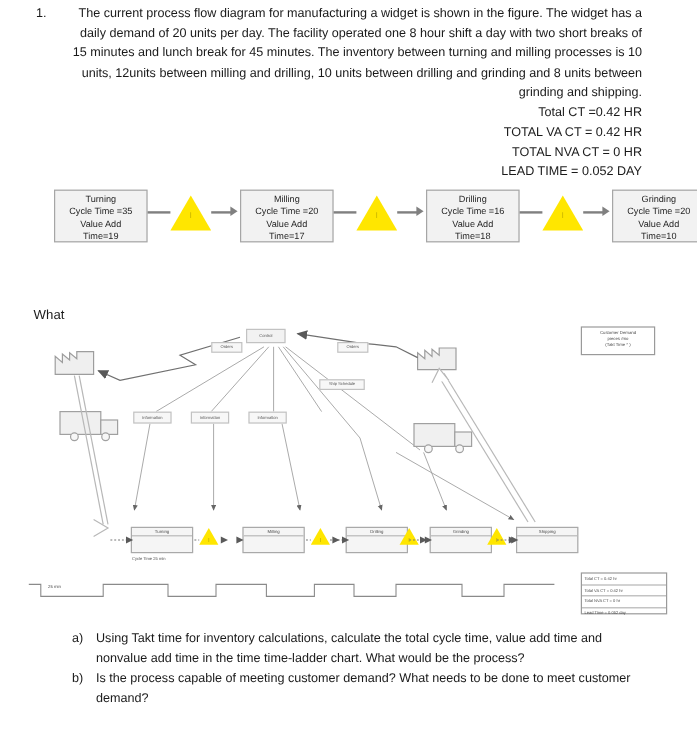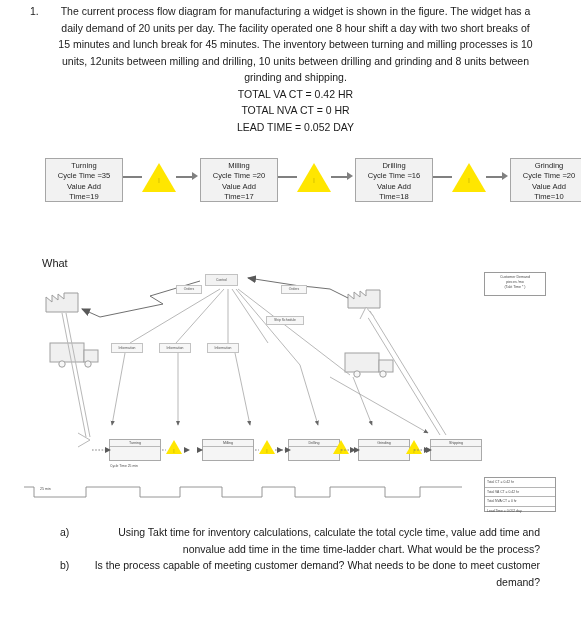--- a/index.html
+++ b/index.html
@@ -30,26 +30,25 @@
   .q-marker {
     width: 26px;
     flex: 0 0 26px;
     font-size: 10.5px;
     line-height: 16.5px;
   }
   .q-body {
     flex: 1 1 auto;
     font-size: 10.5px;
     line-height: 16.5px;
-    text-align: center;
+    text-align: right;
   }
   .q-sub {
     font-size: 10.5px;
     line-height: 16.5px;
-    text-align: right;
   }
 
   
   .flow {
     position: absolute;
     left: 40px;
     top: 155px;
     width: 520px;
     height: 52px;
   }
@@ -94,21 +93,21 @@
     top: 22px;
     font-size: 7px;
     color: #c8b400;
     width: 8px;
     text-align: center;
   }
 
   
   .what-label {
     position: absolute;
-    left: 42px;
+    left: 28px;
     top: 257px;
     font-size: 11px;
   }
 
   
   .vsm {
     position: absolute;
     left: 0px;
     top: 265px;
     width: 581px;
@@ -208,20 +207,21 @@
 <body>
 
 <div class="q-block">
   <div class="q-row">
     <div class="q-marker">1.</div>
     <div class="q-body">The current process flow diagram for manufacturing a widget is shown in the figure. The widget has a daily demand of 20 units per day.  The facility operated one 8 hour shift a day with two short breaks of 15 minutes and lunch break for 45 minutes. The inventory between turning and milling processes is 10 units, 12units between milling and drilling, 10 units between drilling and grinding and 8 units between grinding and shipping.</div>
   </div>
   <div class="q-row">
     <div class="q-marker"></div>
     <div class="q-body">
+      <div>Total CT =0.42 HR</div>
       <div>TOTAL VA CT = 0.42 HR</div>
       <div>TOTAL NVA CT = 0 HR</div>
       <div>LEAD TIME = 0.052 DAY</div>
     </div>
   </div>
 </div>
 
 <div class="flow">
 
   <div class="proc-box" style="left:5px;  top:3px;">

